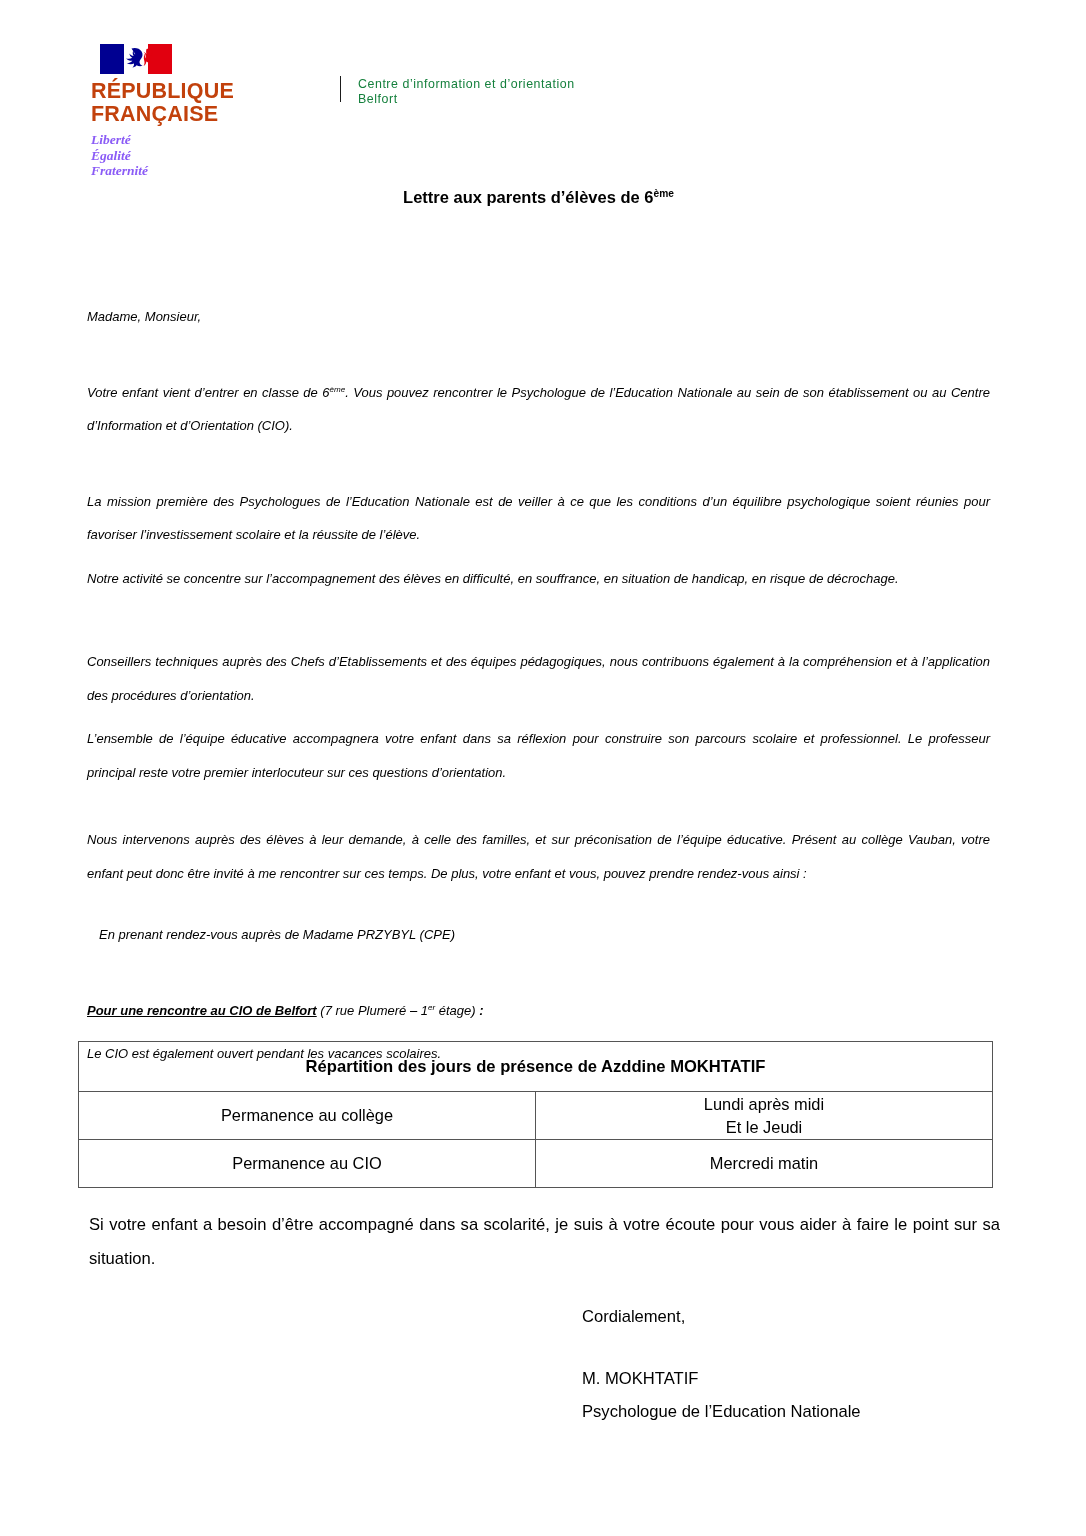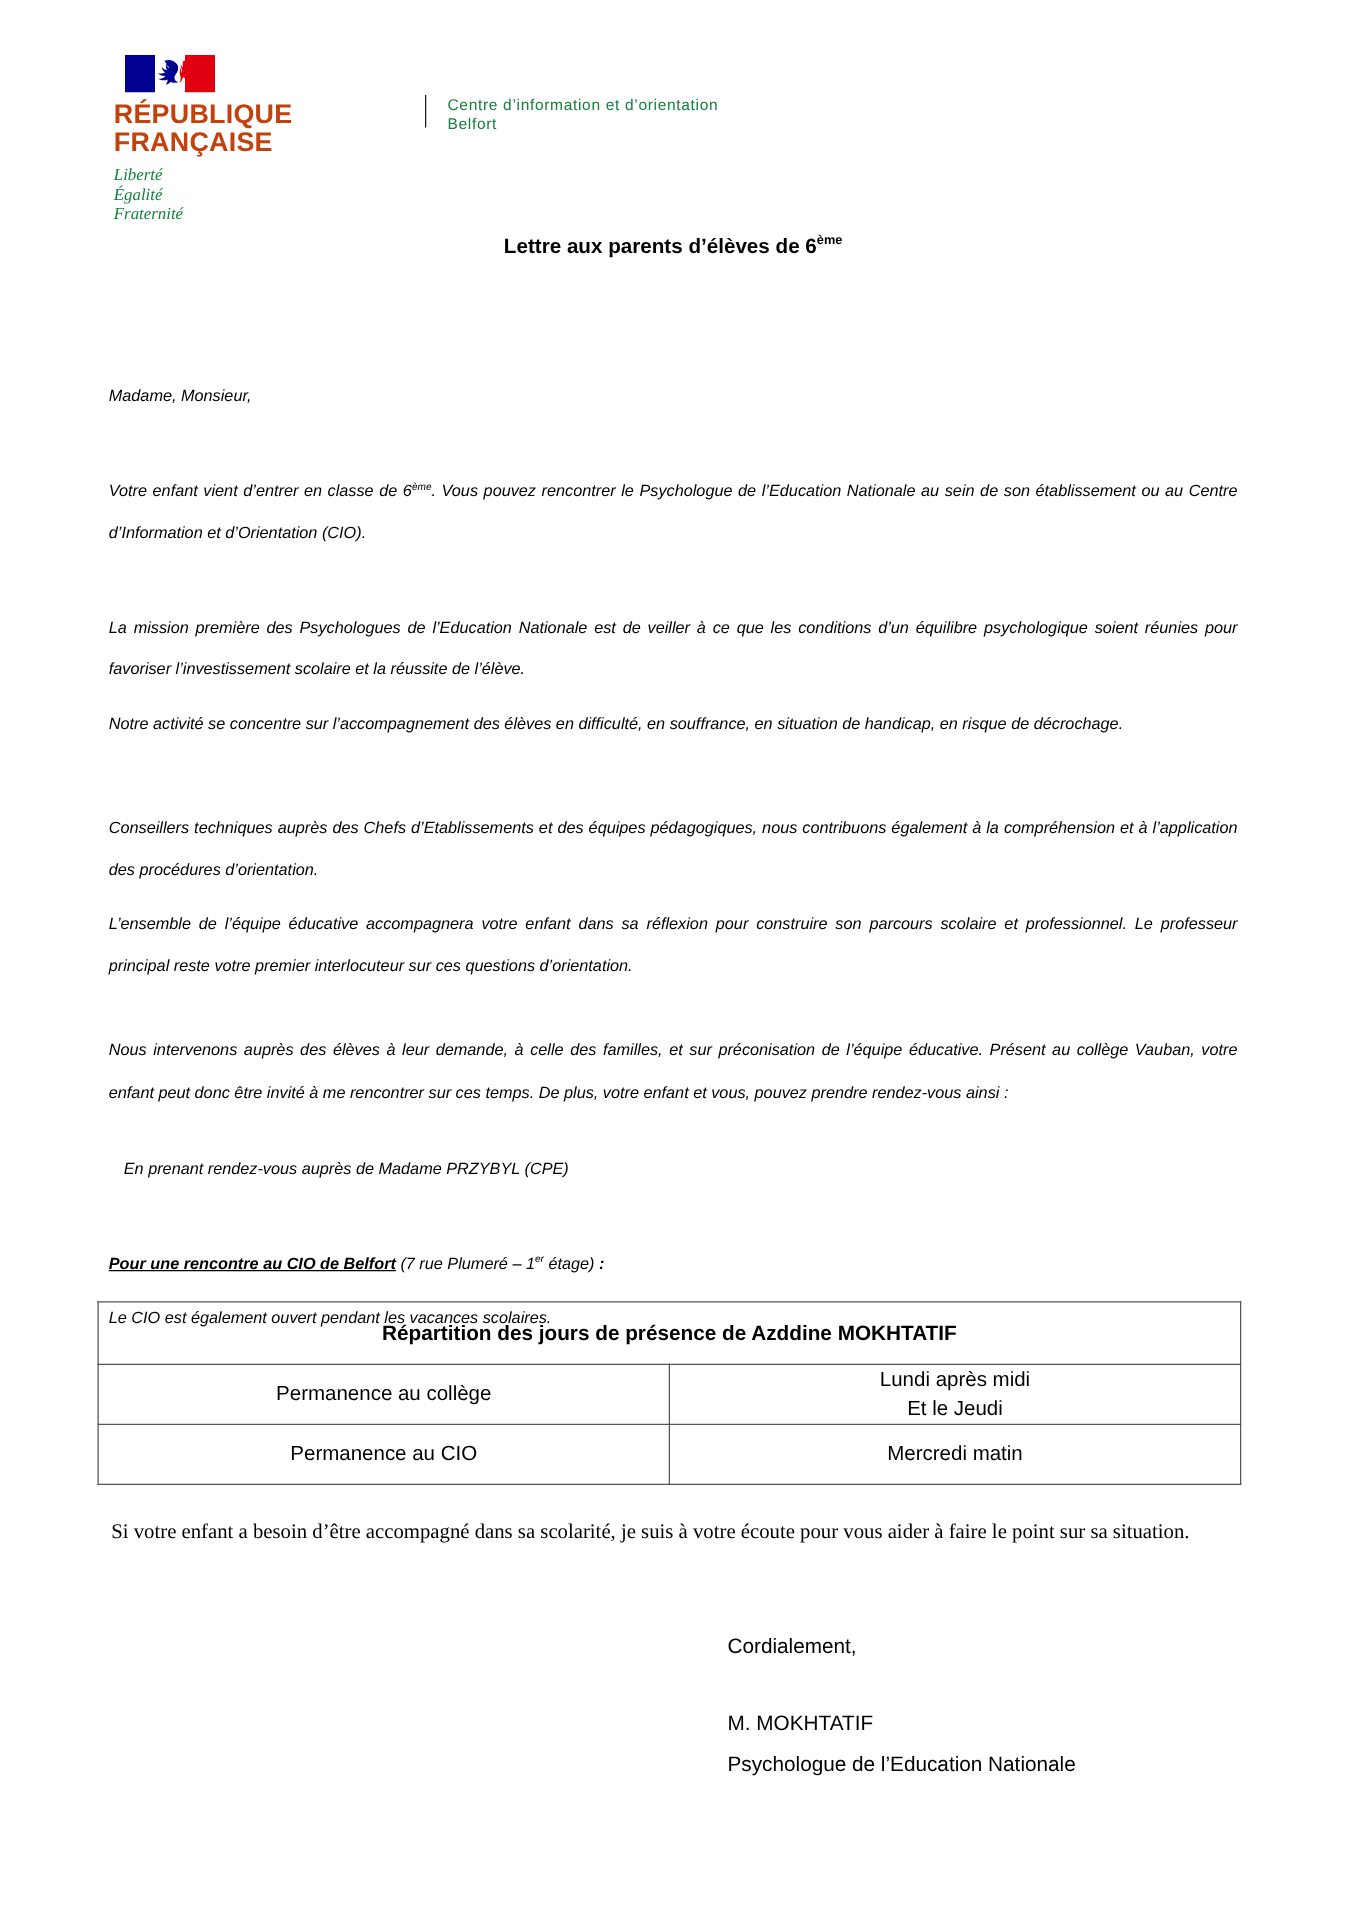--- a/index.html
+++ b/index.html
@@ -53,21 +53,22 @@
     letter-spacing: 0.2px;
     margin-top: 6px;
     color: #c2410c;
   }
   .brand-motto {
     font-family: "Liberation Serif", serif;
     font-style: italic;
     font-size: 13.5px;
     line-height: 15.5px;
     margin-top: 6px;
-    color: #15803d;
+    color: #8b5cf6;
+    font-weight: bold;
   }
 
   .divider-rule {
     position: absolute;
     left: 263px;
     top: 32px;
     width: 1px;
     height: 26px;
     background: #1b1b1b;
   }
@@ -160,21 +161,20 @@
     left: 77px;
     top: 1208px;
     width: 923px;
   }
   p.closing {
     margin: 0;
     font-size: 16.6px;
     line-height: 33.5px;
     text-align: justify;
     padding-left: 12px;
-    font-family: Liberation Serif, serif;
   }
 
   .signature-area {
     position: absolute;
     left: 582px;
     top: 1300px;
     width: 420px;
     font-size: 16.6px;
     line-height: 33.5px;
   }

